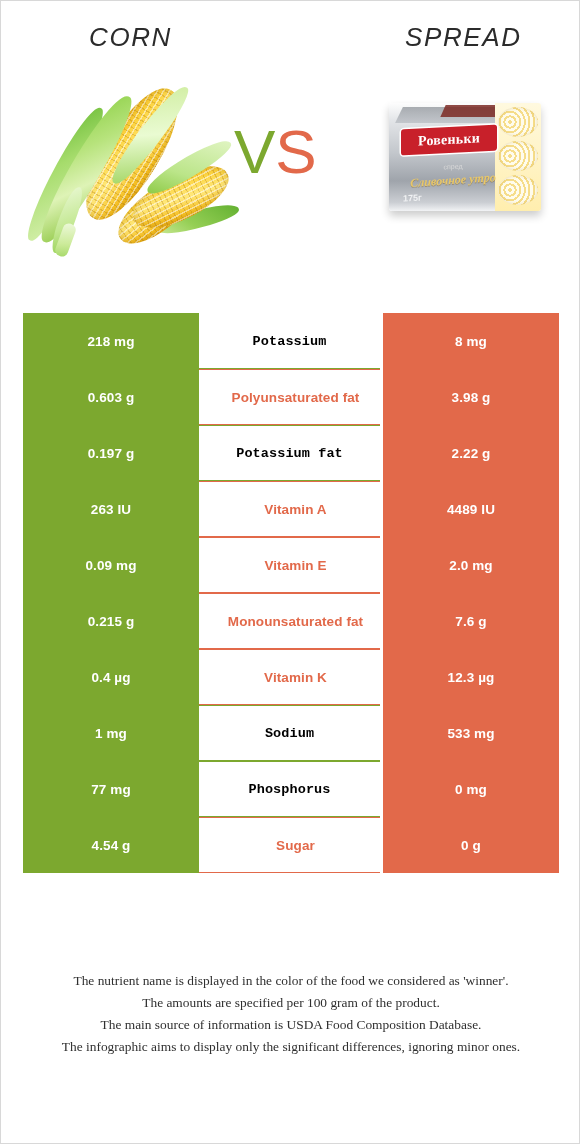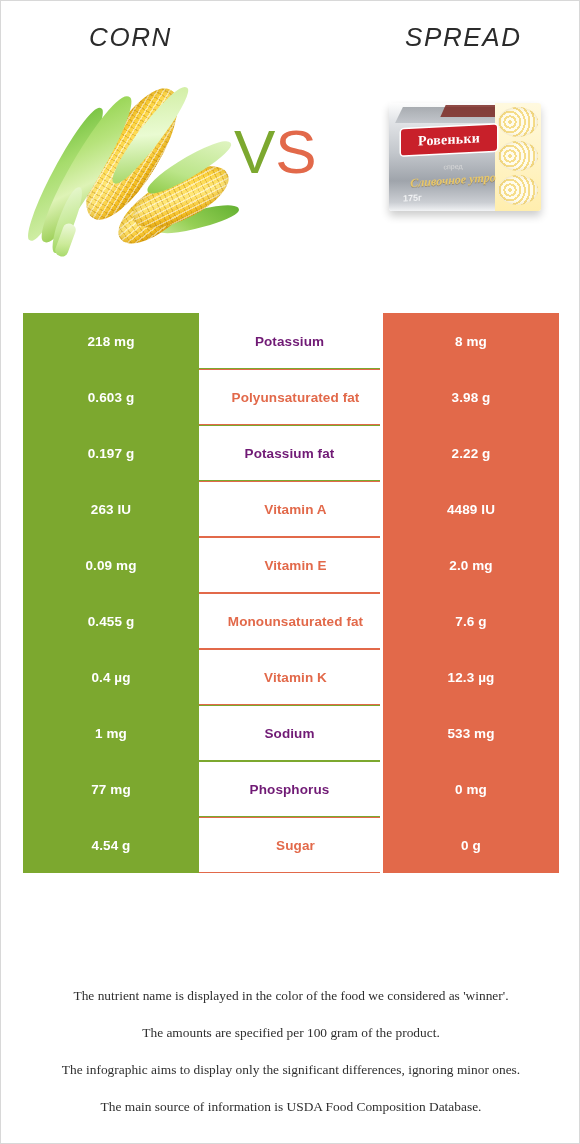--- a/index.html
+++ b/index.html
@@ -255,37 +255,37 @@
     display: flex;
     align-items: center;
     justify-content: center;
     background: #ffffff;
     font-size: 13.5px;
     font-weight: 600;
     letter-spacing: .1px;
     border-top: 1px solid transparent;
     border-bottom: 1px solid transparent;
   }
-  .win-corn   { color: #701a75; border-top-color: #7CA82F; border-bottom-color: #7CA82F; }
+  .win-corn   { color: #000000; border-top-color: #7CA82F; border-bottom-color: #7CA82F; font-family: Liberation Mono, monospace; }
   .win-spread { color: #E2694A; border-top-color: #E2694A; border-bottom-color: #E2694A; padding-left: 12px; }
   .row:first-child .cell-mid { border-top-color: transparent; }
 
   
   .footer {
     position: absolute;
     top: 968px;
     left: 0;
     width: 580px;
     text-align: center;
     color: #2f2f2f;
     font-size: 13.4px;
     line-height: 21px;
     font-family: "Liberation Serif", serif;
   }
-  .footer p { margin: 16px; padding: 0 22px; }
+  .footer p { margin: 1px; padding: 0 22px; }
 </style>
 </head>
 <body>
 
 <div id="page">
 
   <div class="header">
     <div class="header-title left">CORN</div>
     <div class="header-title right">SPREAD</div>
   </div>
@@ -349,21 +349,21 @@
         <div class="cell-left">263 IU</div>
         <div class="cell-mid win-spread">Vitamin A</div>
         <div class="cell-right">4489 IU</div>
       </div>
       <div class="row">
         <div class="cell-left">0.09 mg</div>
         <div class="cell-mid win-spread">Vitamin E</div>
         <div class="cell-right">2.0 mg</div>
       </div>
       <div class="row">
-        <div class="cell-left">0.455 g</div>
+        <div class="cell-left">0.215 g</div>
         <div class="cell-mid win-spread">Monounsaturated fat</div>
         <div class="cell-right">7.6 g</div>
       </div>
       <div class="row">
         <div class="cell-left">0.4 µg</div>
         <div class="cell-mid win-spread">Vitamin K</div>
         <div class="cell-right">12.3 µg</div>
       </div>
       <div class="row">
         <div class="cell-left">1 mg</div>
@@ -378,17 +378,17 @@
       <div class="row">
         <div class="cell-left">4.54 g</div>
         <div class="cell-mid win-spread">Sugar</div>
         <div class="cell-right">0 g</div>
       </div>
     </div>
 
   <div class="footer">
     <p>The nutrient name is displayed in the color of the food we considered as 'winner'.</p>
     <p>The amounts are specified per 100 gram of the product.</p>
+    <p>The main source of information is USDA Food Composition Database.</p>
     <p>The infographic aims to display only the significant differences, ignoring minor ones.</p>
-    <p>The main source of information is USDA Food Composition Database.</p>
   </div>
 
 </div>
 
 </body></html>

